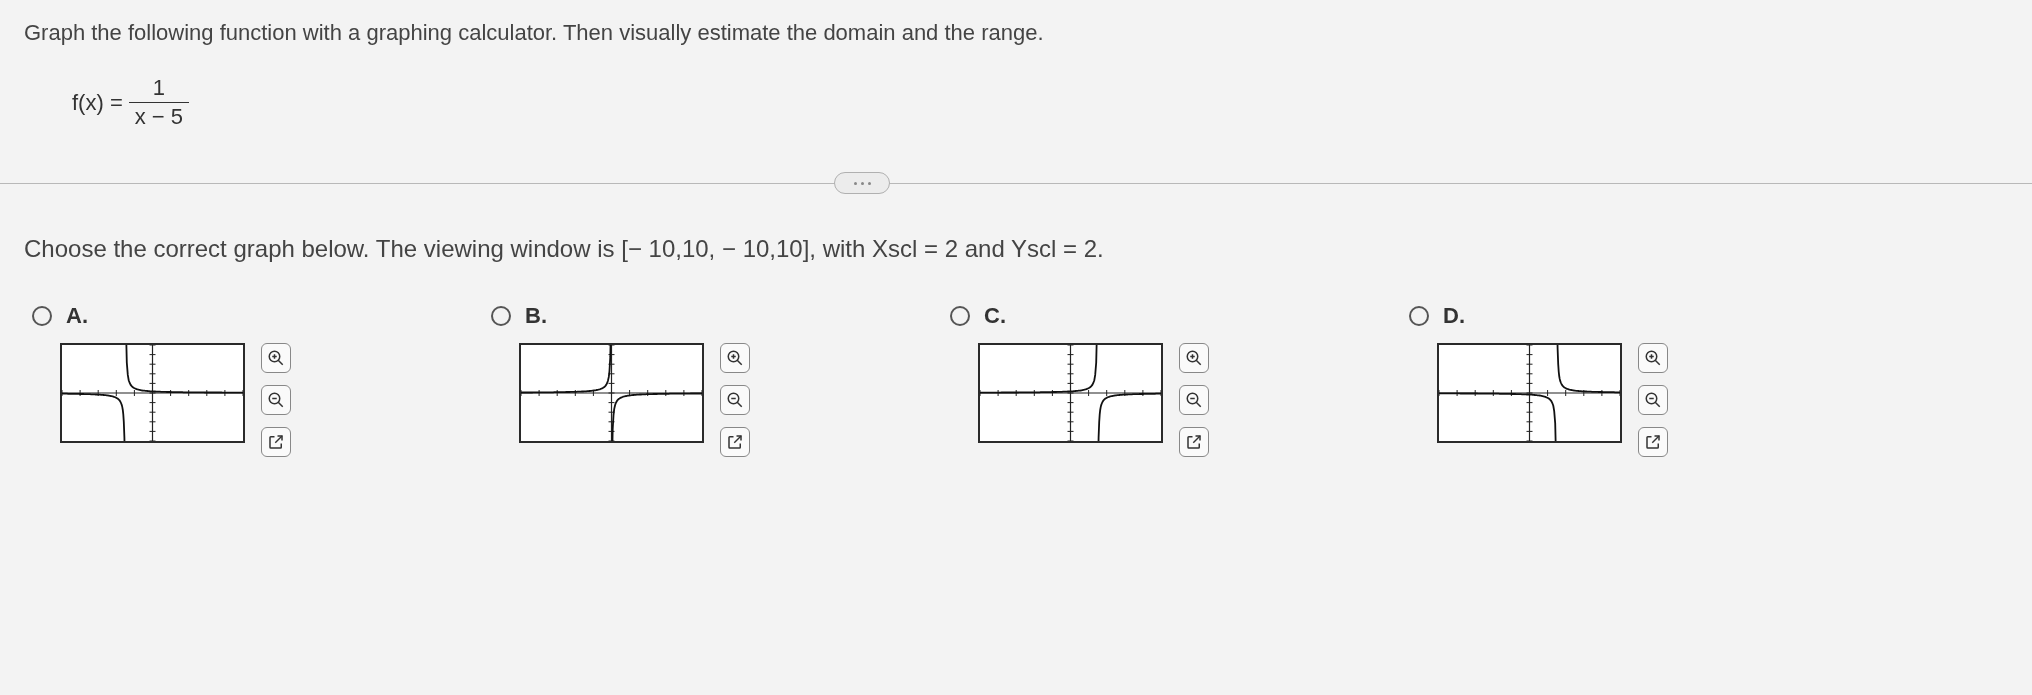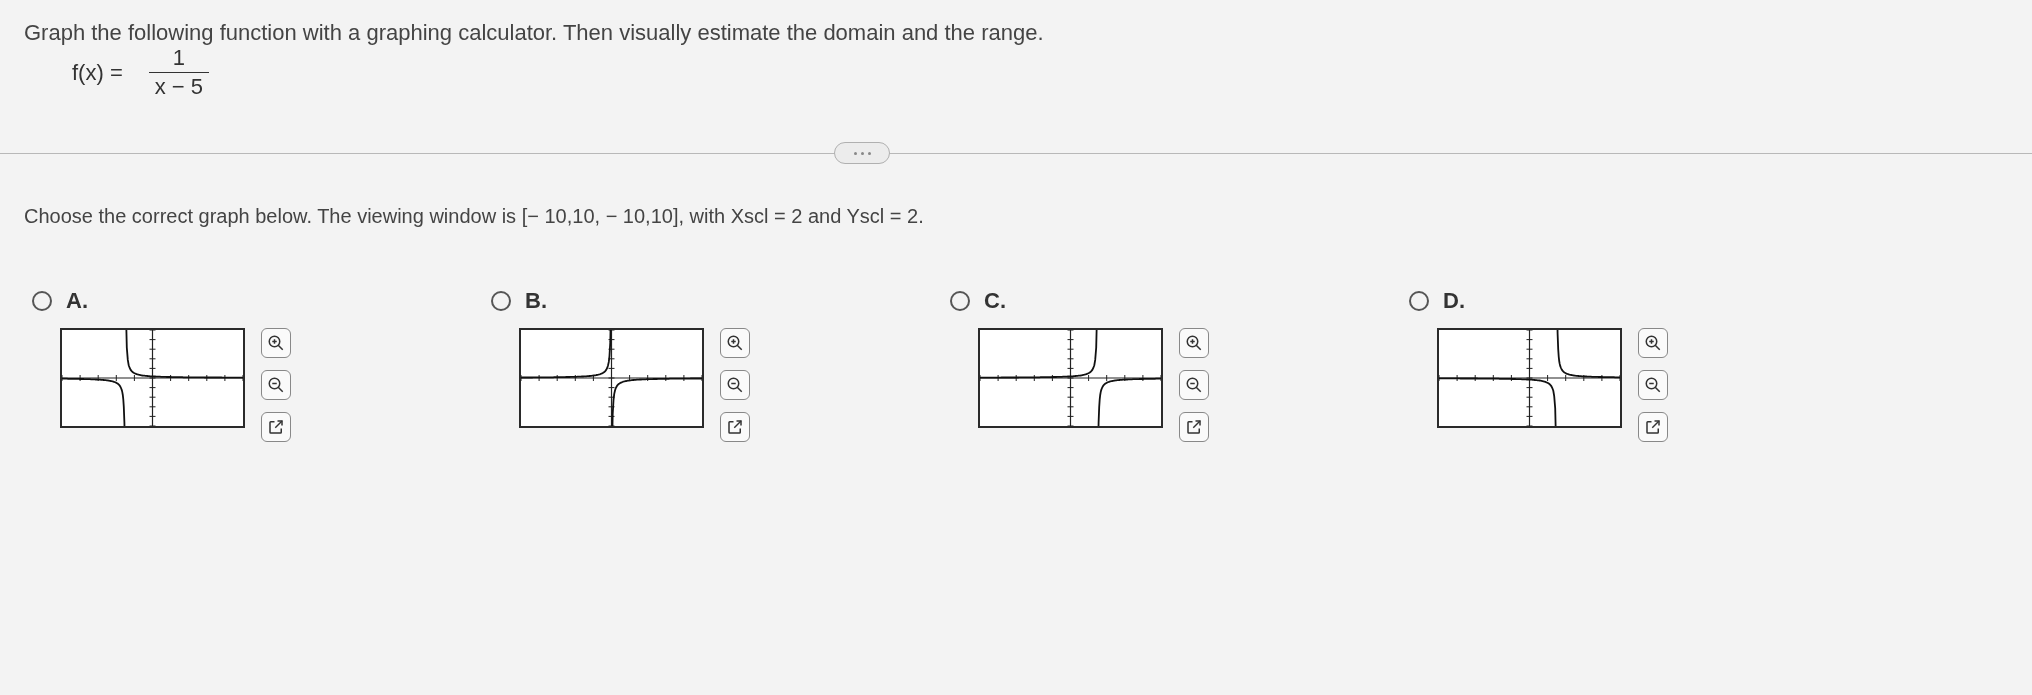--- a/index.html
+++ b/index.html
@@ -8,29 +8,29 @@
       background: #f3f3f3;
       width: 2032px;
       height: 695px;
       padding: 20px 24px;
       color: #333;
       position: relative;
     }
     .prompt-text {
       font-size: 22px;
       color: #444;
+      margin-bottom: 30px;
     }
     .formula {
       display: inline-flex;
       align-items: center;
       font-size: 22px;
       color: #333;
       margin-left: 48px;
       margin-bottom: 40px;
-      gap: 20px;
     }
     .frac {
       display: inline-flex;
       flex-direction: column;
       align-items: center;
       margin-left: 6px;
       line-height: 1.1;
     }
     .frac-num {
       padding: 0 6px 2px;
@@ -66,23 +66,23 @@
       justify-content: center;
       cursor: pointer;
     }
     .pill-dot {
       width: 3px; height: 3px;
       background: #888;
       border-radius: 50%;
       margin: 0 2px;
     }
     .sub-prompt {
-      font-size: 20px;
+      font-size: 24px;
       color: #444;
-      margin-bottom: 60px;
+      margin-bottom: 40px;
     }
     .choices {
       display: flex;
       gap: 200px;
       padding-left: 8px;
     }
     .choice {
       display: flex;
       flex-direction: column;
     }

